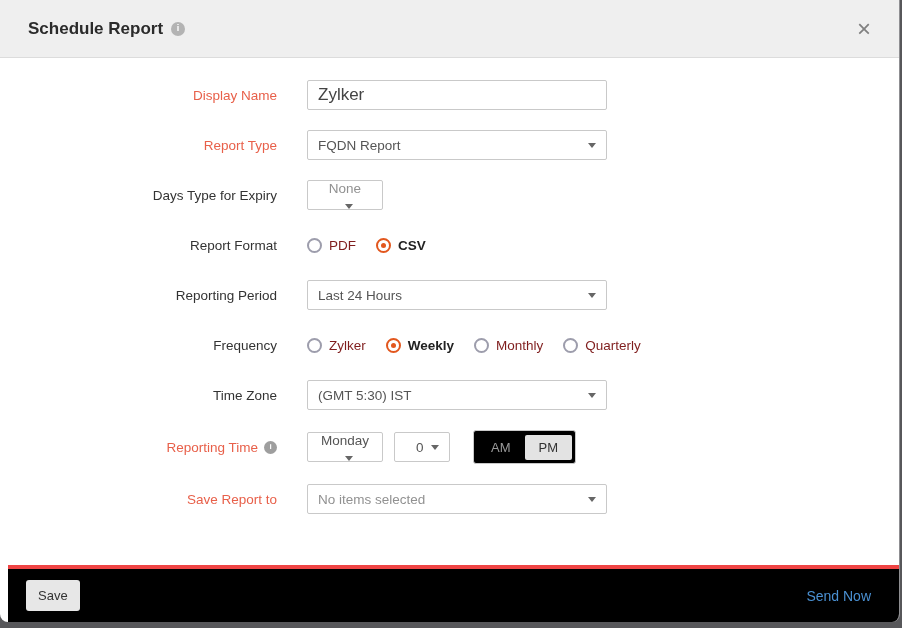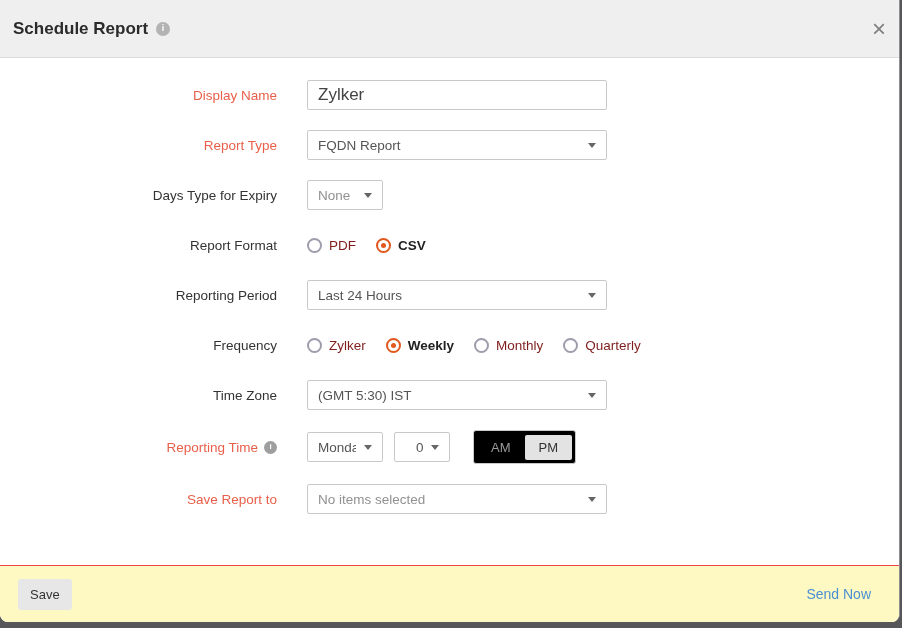--- a/index.html
+++ b/index.html
@@ -7,21 +7,21 @@
 
   .dialog {
     position:absolute; left:0; top:0; width:900px; height:622px;
     background:#fff; border-radius:0 0 8px 8px; overflow:hidden;
     border-right:1px solid #8f8f92;
   }
 
   
   .header {
     height:58px; background:#efefef; border-bottom:1px solid #dcdcdc;
-    display:flex; align-items:center; padding:0 13px;justify-content:flex-end;
+    display:flex; align-items:center; padding:0 28px;justify-content:flex-end;
   }
   .title { font-size:17px; font-weight:700; color:#2b2b2b; }
   .info-badge {
     margin-left:8px; width:14px; height:14px; border-radius:50%;
     background:#b3b3b3; color:#fff; font-size:9px; font-weight:700;
     display:inline-flex; align-items:center; justify-content:center;
     font-style:normal; line-height:1;
   }
   .close-x { margin-left:auto; font-size:24px; color:#808080; cursor:pointer; line-height:1; font-weight:400; }
 
@@ -38,21 +38,21 @@
     padding:0 10px; font-size:17px; color:#444; background:#fff;
     font-family:"Liberation Sans", sans-serif; outline:none;
   }
 
   .select {
     height:30px; border:1px solid #c9c9c9; border-radius:2px; background:#fff;
     display:flex; align-items:center; justify-content:space-between;
     padding:0 10px; font-size:13.5px; color:#555; cursor:pointer;
   }
   .select.w300 { width:300px;gap:7px; }
-  .select.day { width:76px; margin-right:11px; }
+  .select.day { width:76px; margin-right:11px;flex-direction:column; }
   .select.hour { width:56px; margin-right:23px;padding-left:21px; }
   .select .caret {
     width:0; height:0; flex-shrink:0; margin-left:8px;
     border-left:4px solid transparent; border-right:4px solid transparent;
     border-top:5px solid #666;
   }
   .select.placeholder .val { color:#919191; }
   .val { white-space:nowrap; overflow:hidden; }
 
   
@@ -71,22 +71,22 @@
   
   .ampm {
     border:1px solid #c9c9c9; border-radius:3px; background:#000000;
     display:flex; align-items:center; padding:3px; height:34px;
   }
   .ampm .seg { padding:5px 14px; font-size:13px; color:#9a9a9a; cursor:pointer; border-radius:2px; }
   .ampm .seg.selected { background:#e3e3e3; color:#333; }
 
   
   .footer {
-    position:absolute; left:0; right:0; bottom:0; height:57px; background:#fef9c3;
-    border-top:1px solid #ef4444; display:flex; align-items:center;
+    position:absolute; left:8px; right:0; bottom:0; height:57px; background:#000000;
+    border-top:4px solid #ef4444; display:flex; align-items:center;
     padding:0 28px 0 18px;
   }
   .save-btn {
     background:#e7e7e7; border:none; border-radius:3px; padding:8px 12px;
     font-size:13px; color:#333; cursor:pointer; font-family:"Liberation Sans", sans-serif;
   }
   .send-now { margin-left:auto; color:#4a90d2; font-size:14px; cursor:pointer; }
 </style>
 </head>
 <body>

